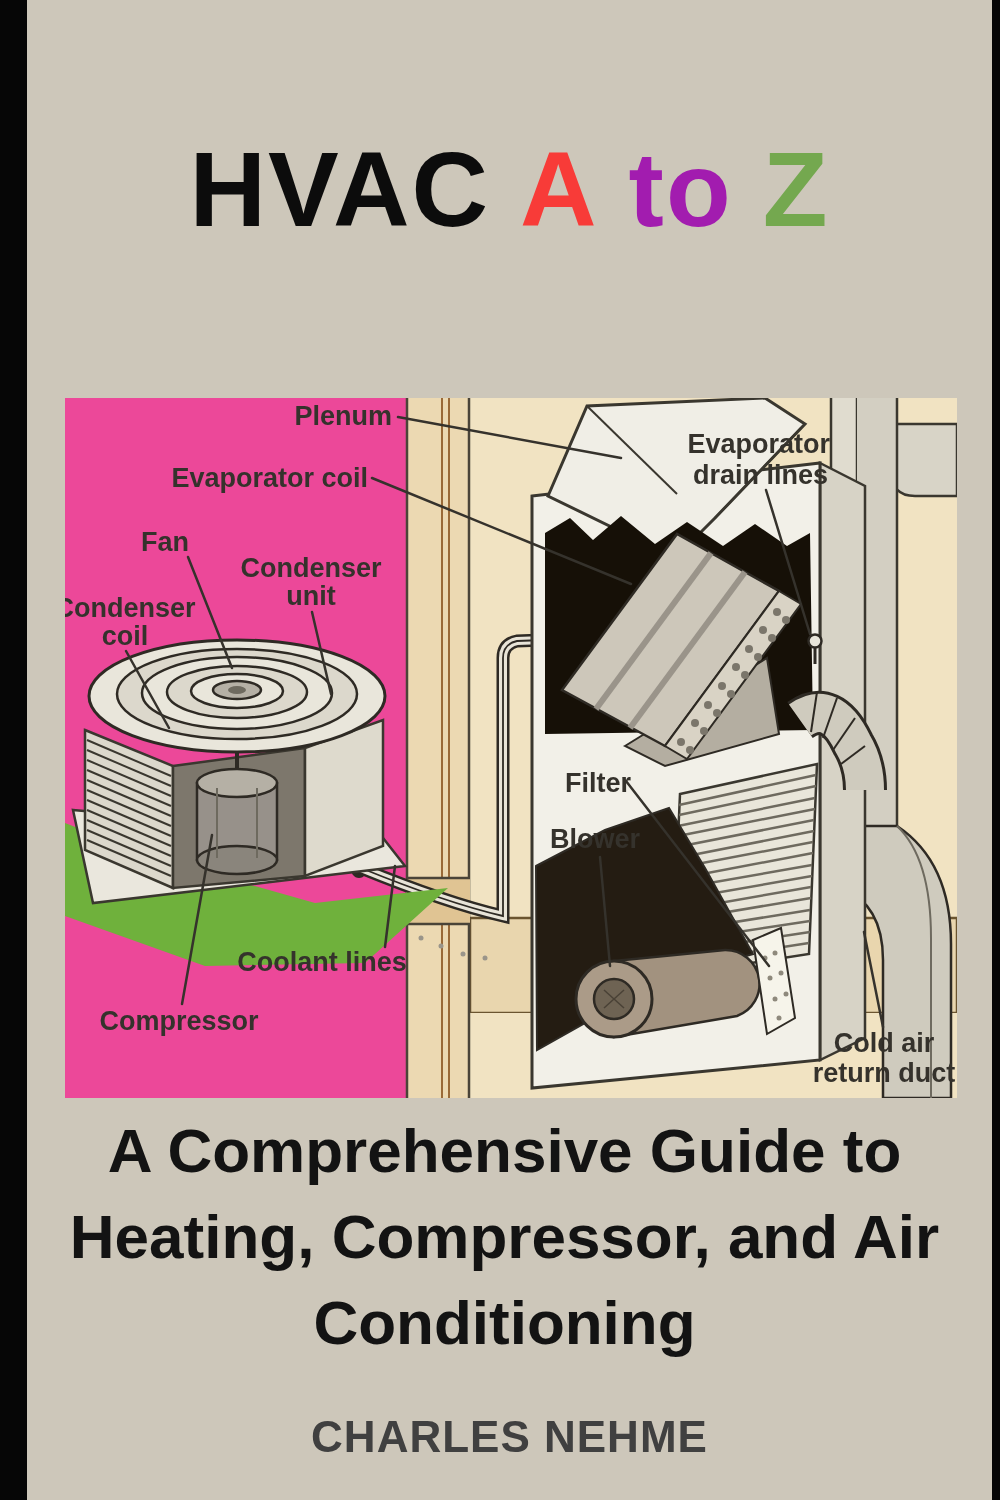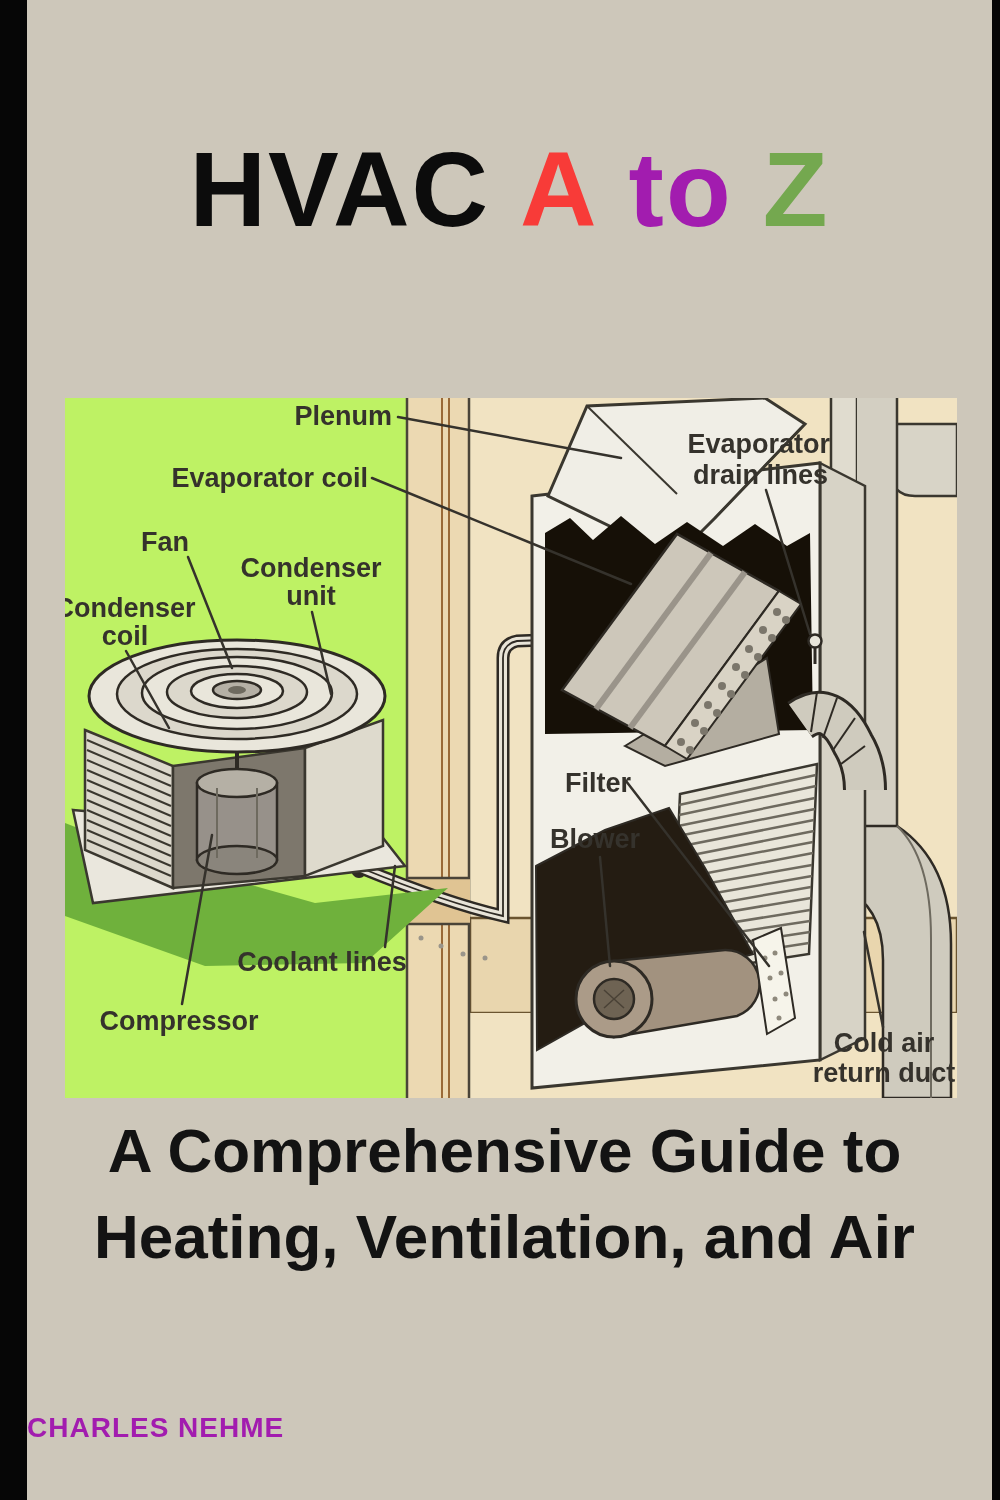--- a/index.html
+++ b/index.html
@@ -15,29 +15,29 @@
     position:absolute;top:136px;left:0;width:100%;text-align:center;
     font-size:106px;font-weight:bold;line-height:1;letter-spacing:2px;white-space:nowrap;
   }
   .title .seg{display:inline-block;text-align:center;}
   .title .seg + .seg{margin-left:30px;}
   .t-black{color:#0c0c0c;}
   .t-red{color:#f83b38;}
   .t-orange{color:#a21caf;}
   .t-green{color:#74a84f;}
   .diagram{
-    position:absolute;left:38px;top:398px;width:892px;height:700px;background:#bef264;
+    position:absolute;left:38px;top:398px;width:892px;height:700px;background:#ec4899;
   }
   .subtitle{
     position:absolute;top:1108px;left:5px;right:15px;text-align:center;
     font-size:62px;font-weight:bold;line-height:86px;color:#131313;
   }
   .author{
-    position:absolute;top:1412px;left:0;width:100%;text-align:left;
-    font-size:28px;font-weight:bold;letter-spacing:1px;color:#a21caf;
+    position:absolute;top:1412px;left:0;width:100%;text-align:center;
+    font-size:44px;font-weight:bold;letter-spacing:1px;color:#404040;
   }
   svg text{
     font-family:"Liberation Sans",sans-serif;font-size:27px;font-weight:600;fill:#35322c;
   }
 </style>
 </head>
 <body>
 
 <div class="bar bar-left"></div>
 <div class="bar bar-right"></div>
@@ -265,18 +265,19 @@
         <text x="533" y="394" text-anchor="middle">Filter</text>
         <text x="530" y="450" text-anchor="middle">Blower</text>
         <text x="819" y="654" text-anchor="middle">Cold air</text>
         <text x="819" y="684" text-anchor="middle">return duct</text>
       </g>
     </svg>
   </div>
 
   <div class="subtitle">
     <div>A Comprehensive Guide to</div>
-    <div>Heating, Ventilation, and Air</div>
+    <div>Heating, Compressor, and Air</div>
+    <div>Conditioning</div>
   </div>
 
   <div class="author">CHARLES NEHME</div>
 
 </div>
 
 </body></html>

